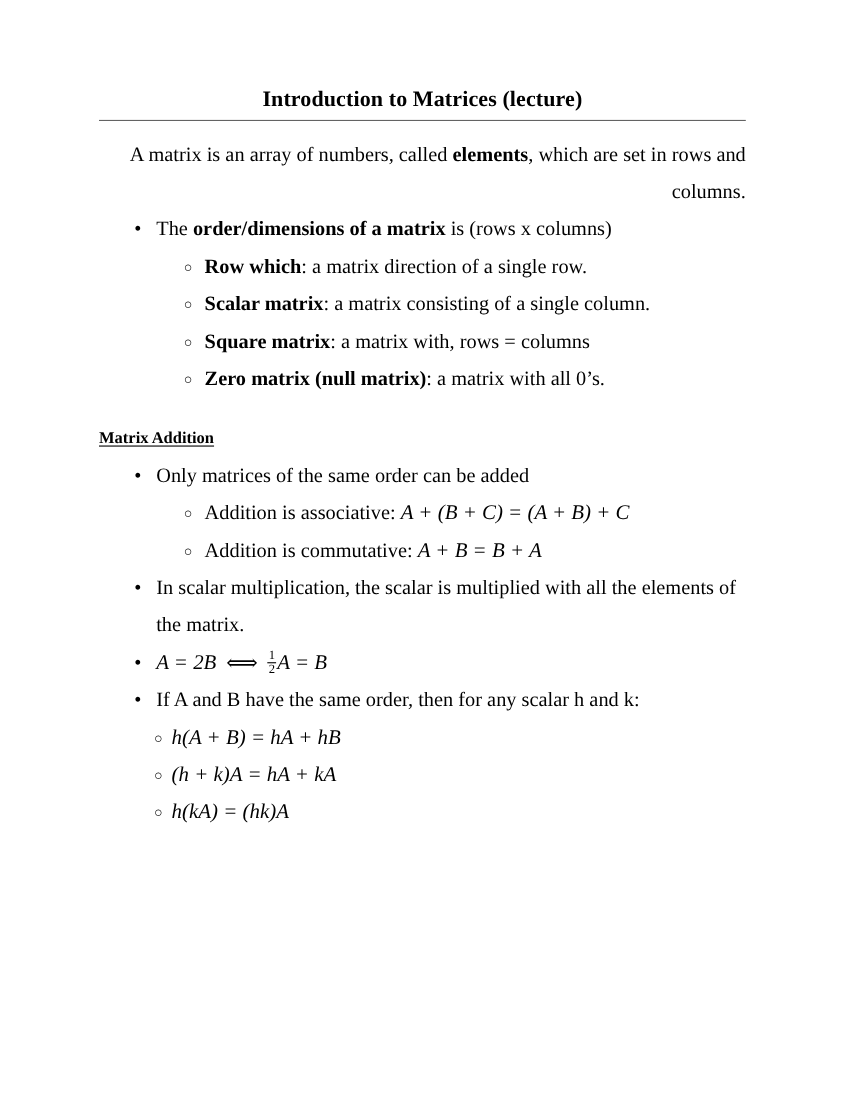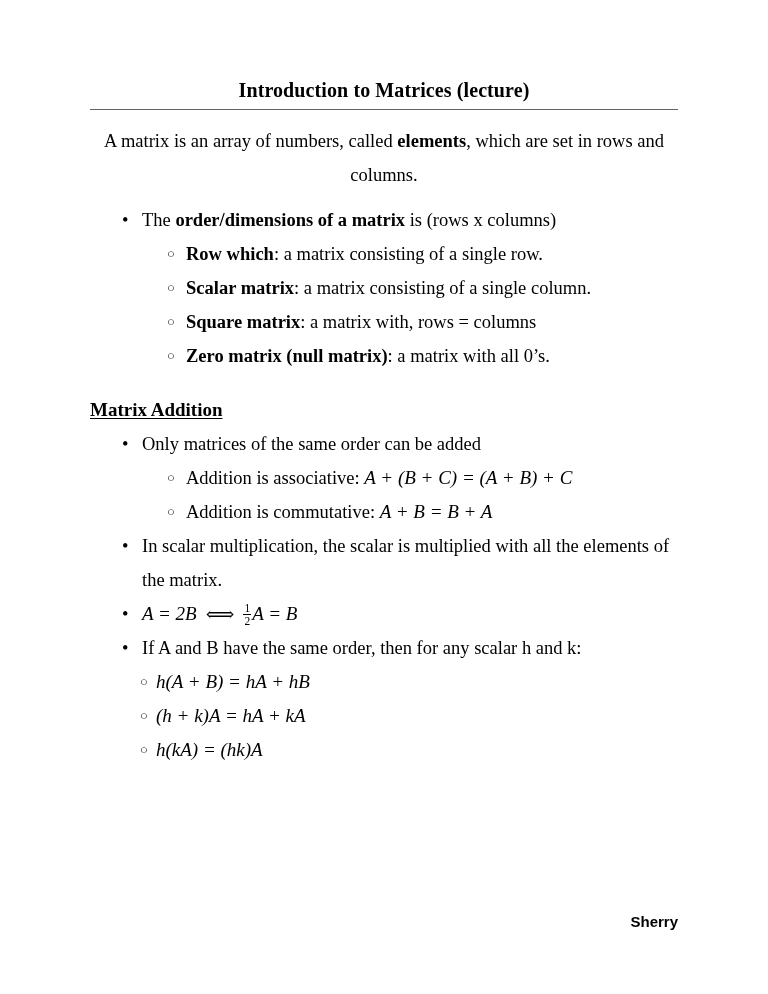--- a/index.html
+++ b/index.html
@@ -43,28 +43,28 @@
     border: 0;
     border-top: 1.4px solid #636363;
     margin: 0 0 14px 0;
     width: 100%;
   }
 
   
   .para {
     font-size: 18.5px;
     line-height: 34px;
-    margin: 11px;
-    text-align: center;
+    margin: 0;
+    text-align: right;
   }
   .para b { font-weight: bold; }
 
   
   .section-heading {
-    font-size: 19px;
+    font-size: 15px;
     font-weight: bold;
     line-height: 34px;
     margin: 0;
     display: block;
   }
   .section-heading span.u {
     text-decoration: underline;
     text-underline-offset: 2px;
   }
 
@@ -173,21 +173,21 @@
     <p class="para"><span>A matrix is an array of numbers, called </span><b>elements</b><span>, which are set in rows and columns.</span></p>
 
     <ul class="lvl1">
       <li>
         <span class="bullet">•</span><span>The </span><b>order/dimensions of a matrix</b><span> is (rows x columns)</span>
       </li>
     </ul>
 
     <ul class="lvl2">
       <li>
-        <span class="bullet">○</span><b>Row which</b><span>: a matrix consisting of a single row.</span>
+        <span class="bullet">○</span><b>Row which</b><span>: a matrix direction of a single row.</span>
       </li>
       <li>
         <span class="bullet">○</span><b>Scalar matrix</b><span>: a matrix consisting of a single column.</span>
       </li>
       <li>
         <span class="bullet">○</span><b>Square matrix</b><span>: a matrix with, rows = columns</span>
       </li>
       <li>
         <span class="bullet">○</span><b>Zero matrix (null matrix)</b><span>: a matrix with all 0’s.</span>
       </li>
@@ -231,14 +231,13 @@
       <li>
         <span class="bullet">○</span><span class="math">(h + k)A = hA + kA</span>
       </li>
       <li>
         <span class="bullet">○</span><span class="math">h(kA) = (hk)A</span>
       </li>
     </ul>
 
   </div>
 
-  <div class="footer">Sherry</div>
 </div>
 
 </body></html>

